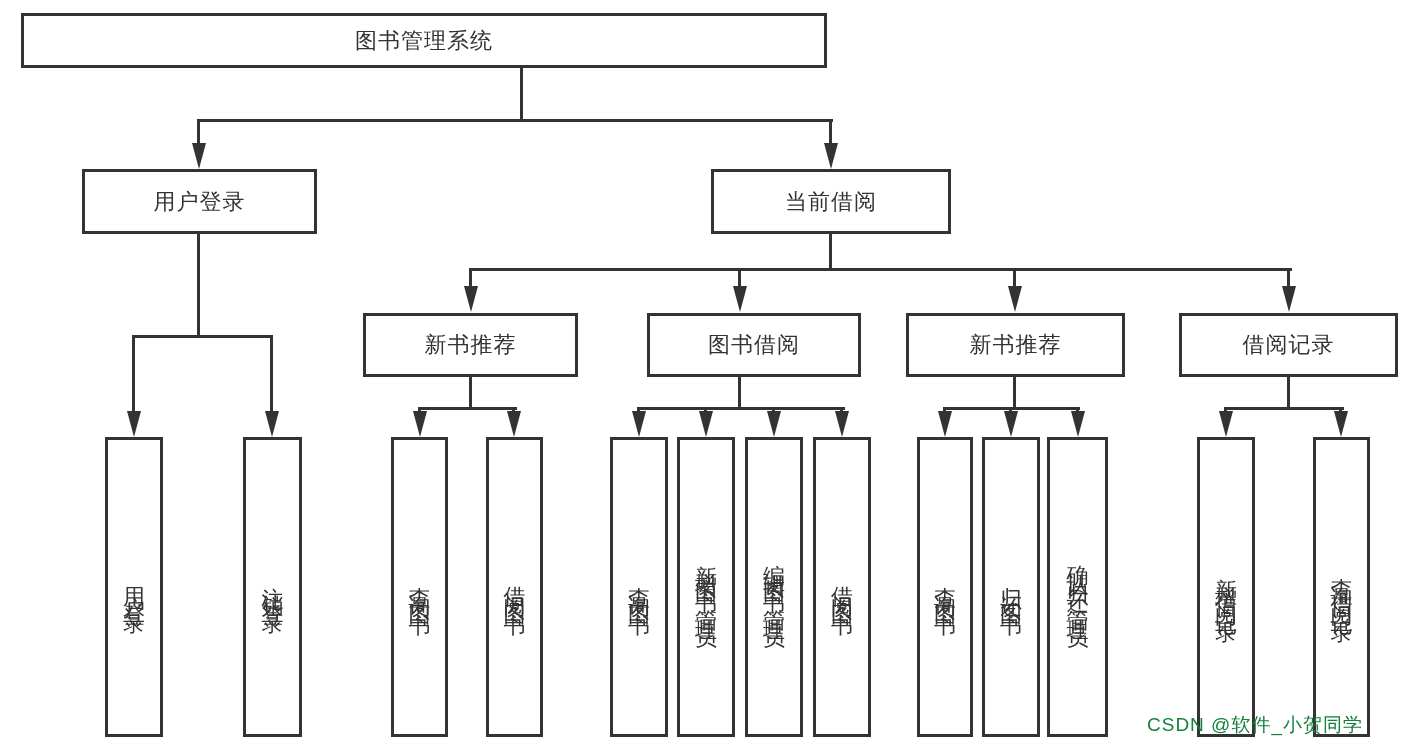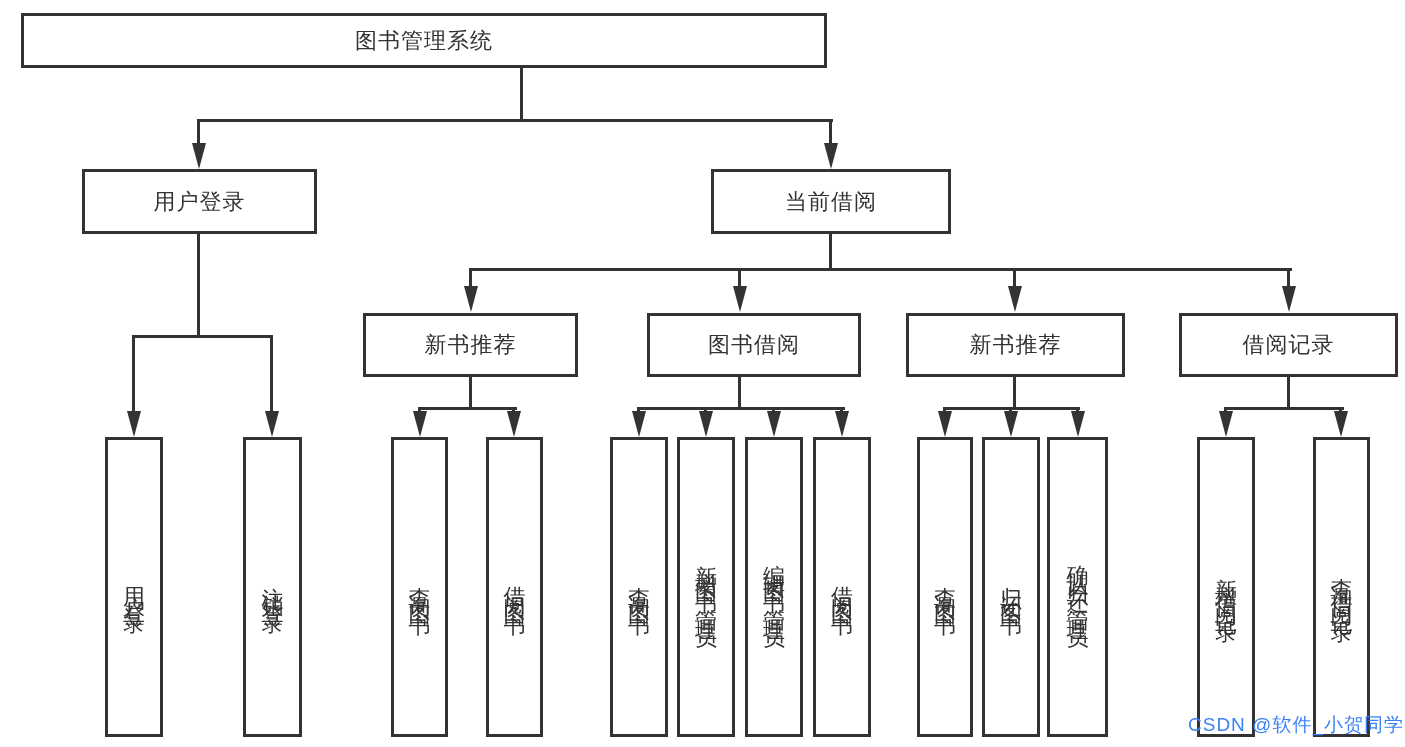--- a/index.html
+++ b/index.html
@@ -35,24 +35,24 @@
   .vline { position: absolute; width: 3px; background: #333333; }
   .arrow {
     position: absolute;
     width: 0; height: 0;
     border-left: 7px solid transparent;
     border-right: 7px solid transparent;
     border-top: 26px solid #333333;
   }
   .watermark {
     position: absolute;
-    left: 1188px;
+    left: 1147px;
     top: 712px;
     font-size: 19px;
-    color: #3b82f6;
+    color: #15803d;
     letter-spacing: 1px;
     white-space: nowrap;
     z-index: 5;
   }
 </style>
 </head>
 <body>
 
 <div class="canvas">
 

